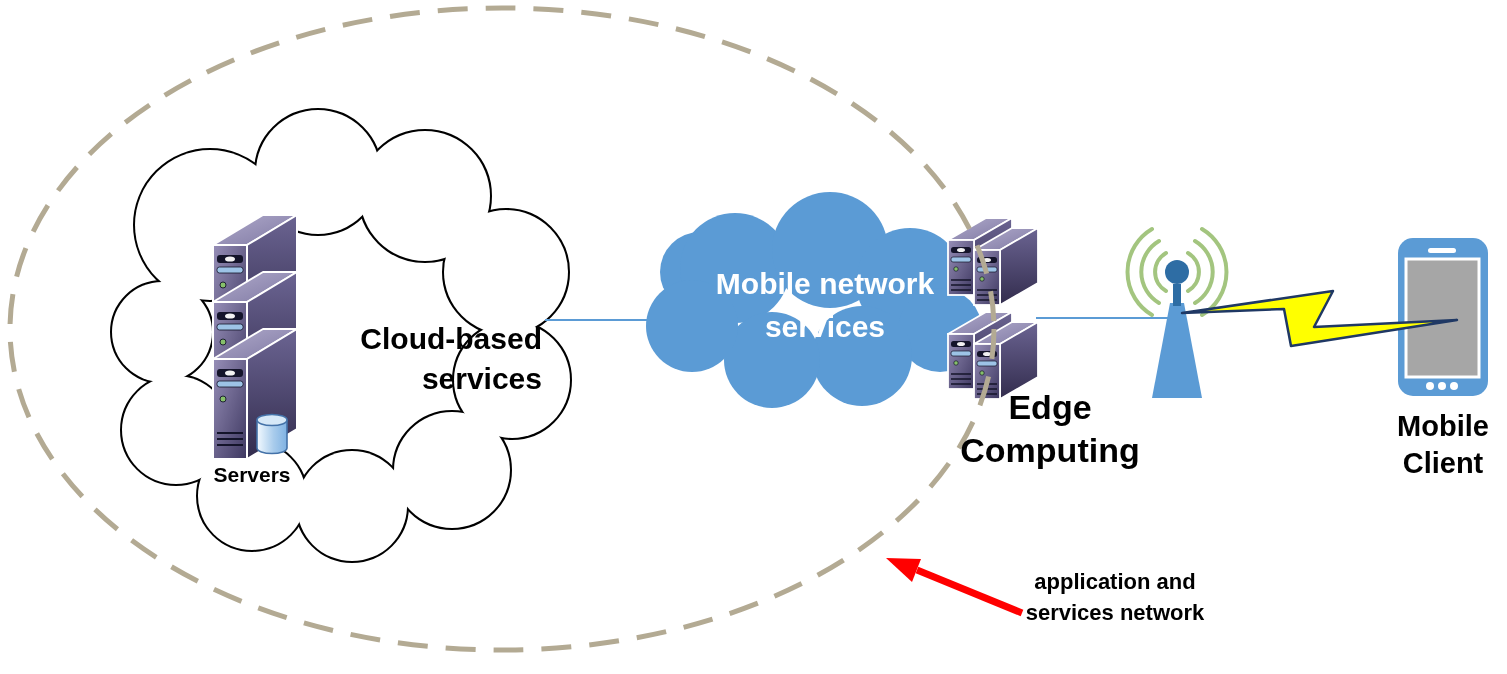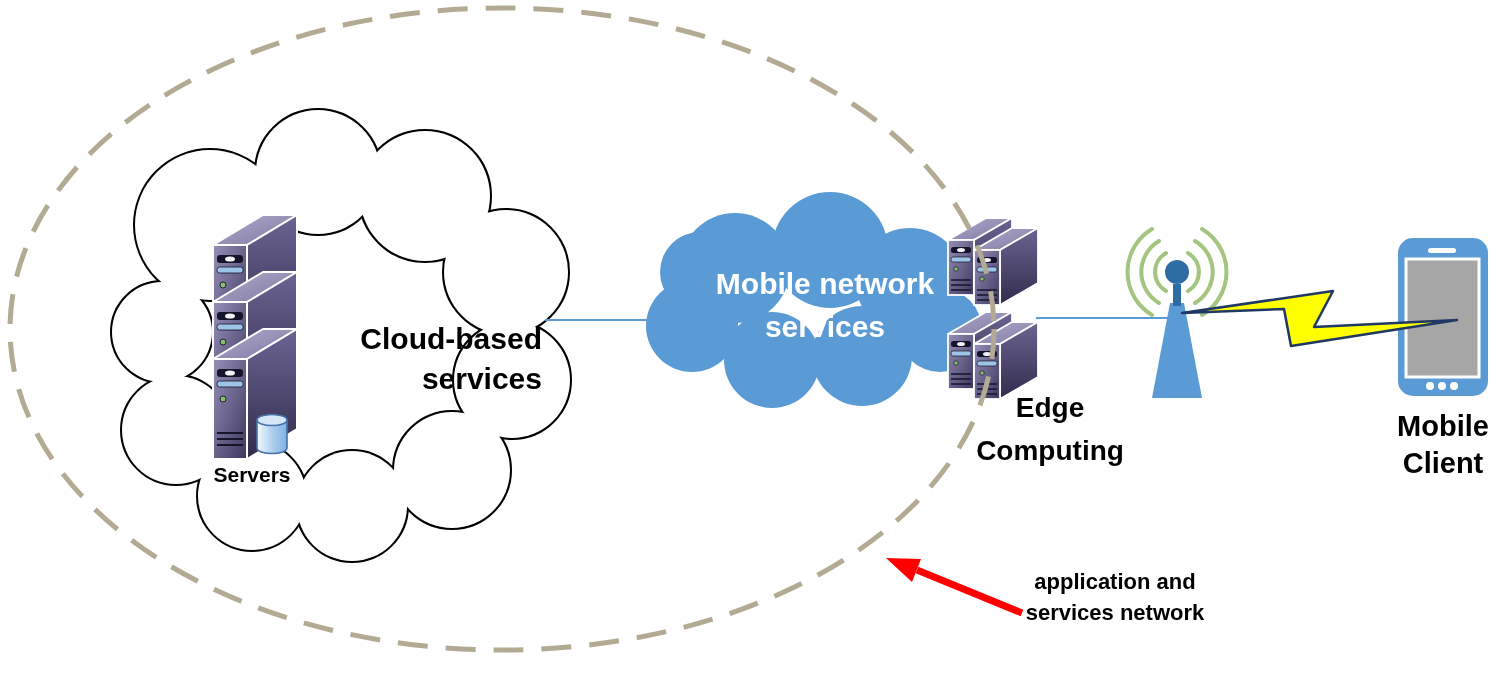--- a/index.html
+++ b/index.html
@@ -9,21 +9,21 @@
   }
   .stage svg{position:absolute;left:0;top:0;}
   .label{
     position:absolute;font-weight:700;color:#000;line-height:1.35;
     text-align:center;white-space:nowrap;
   }
   .label .line{white-space:nowrap;}
   .lbl-cloud-services{left:290px;top:295px;width:252px;font-size:30px;line-height:40px;text-align:right;margin-top:24px;}
   .lbl-servers{left:172px;top:461px;width:160px;font-size:21px;}
   .lbl-operator{left:693px;top:262px;width:264px;font-size:30px;line-height:43px;color:#ffffff;}
-  .lbl-edge-infra{left:928px;top:386px;width:244px;font-size:28px;line-height:43px;}
+  .lbl-edge-infra{left:928px;top:386px;width:244px;font-size:34px;line-height:43px;}
   .lbl-mobile-client{left:1361px;top:408px;width:164px;font-size:29px;line-height:37px;}
   .lbl-edge-note{left:995px;top:566px;width:240px;font-size:22px;line-height:31px;}
 </style>
 </head>
 <body>
 
 <div class="stage">
 
 <svg width="1507" height="674" viewBox="0 0 1507 674" xmlns="http://www.w3.org/2000/svg">
   <defs>

